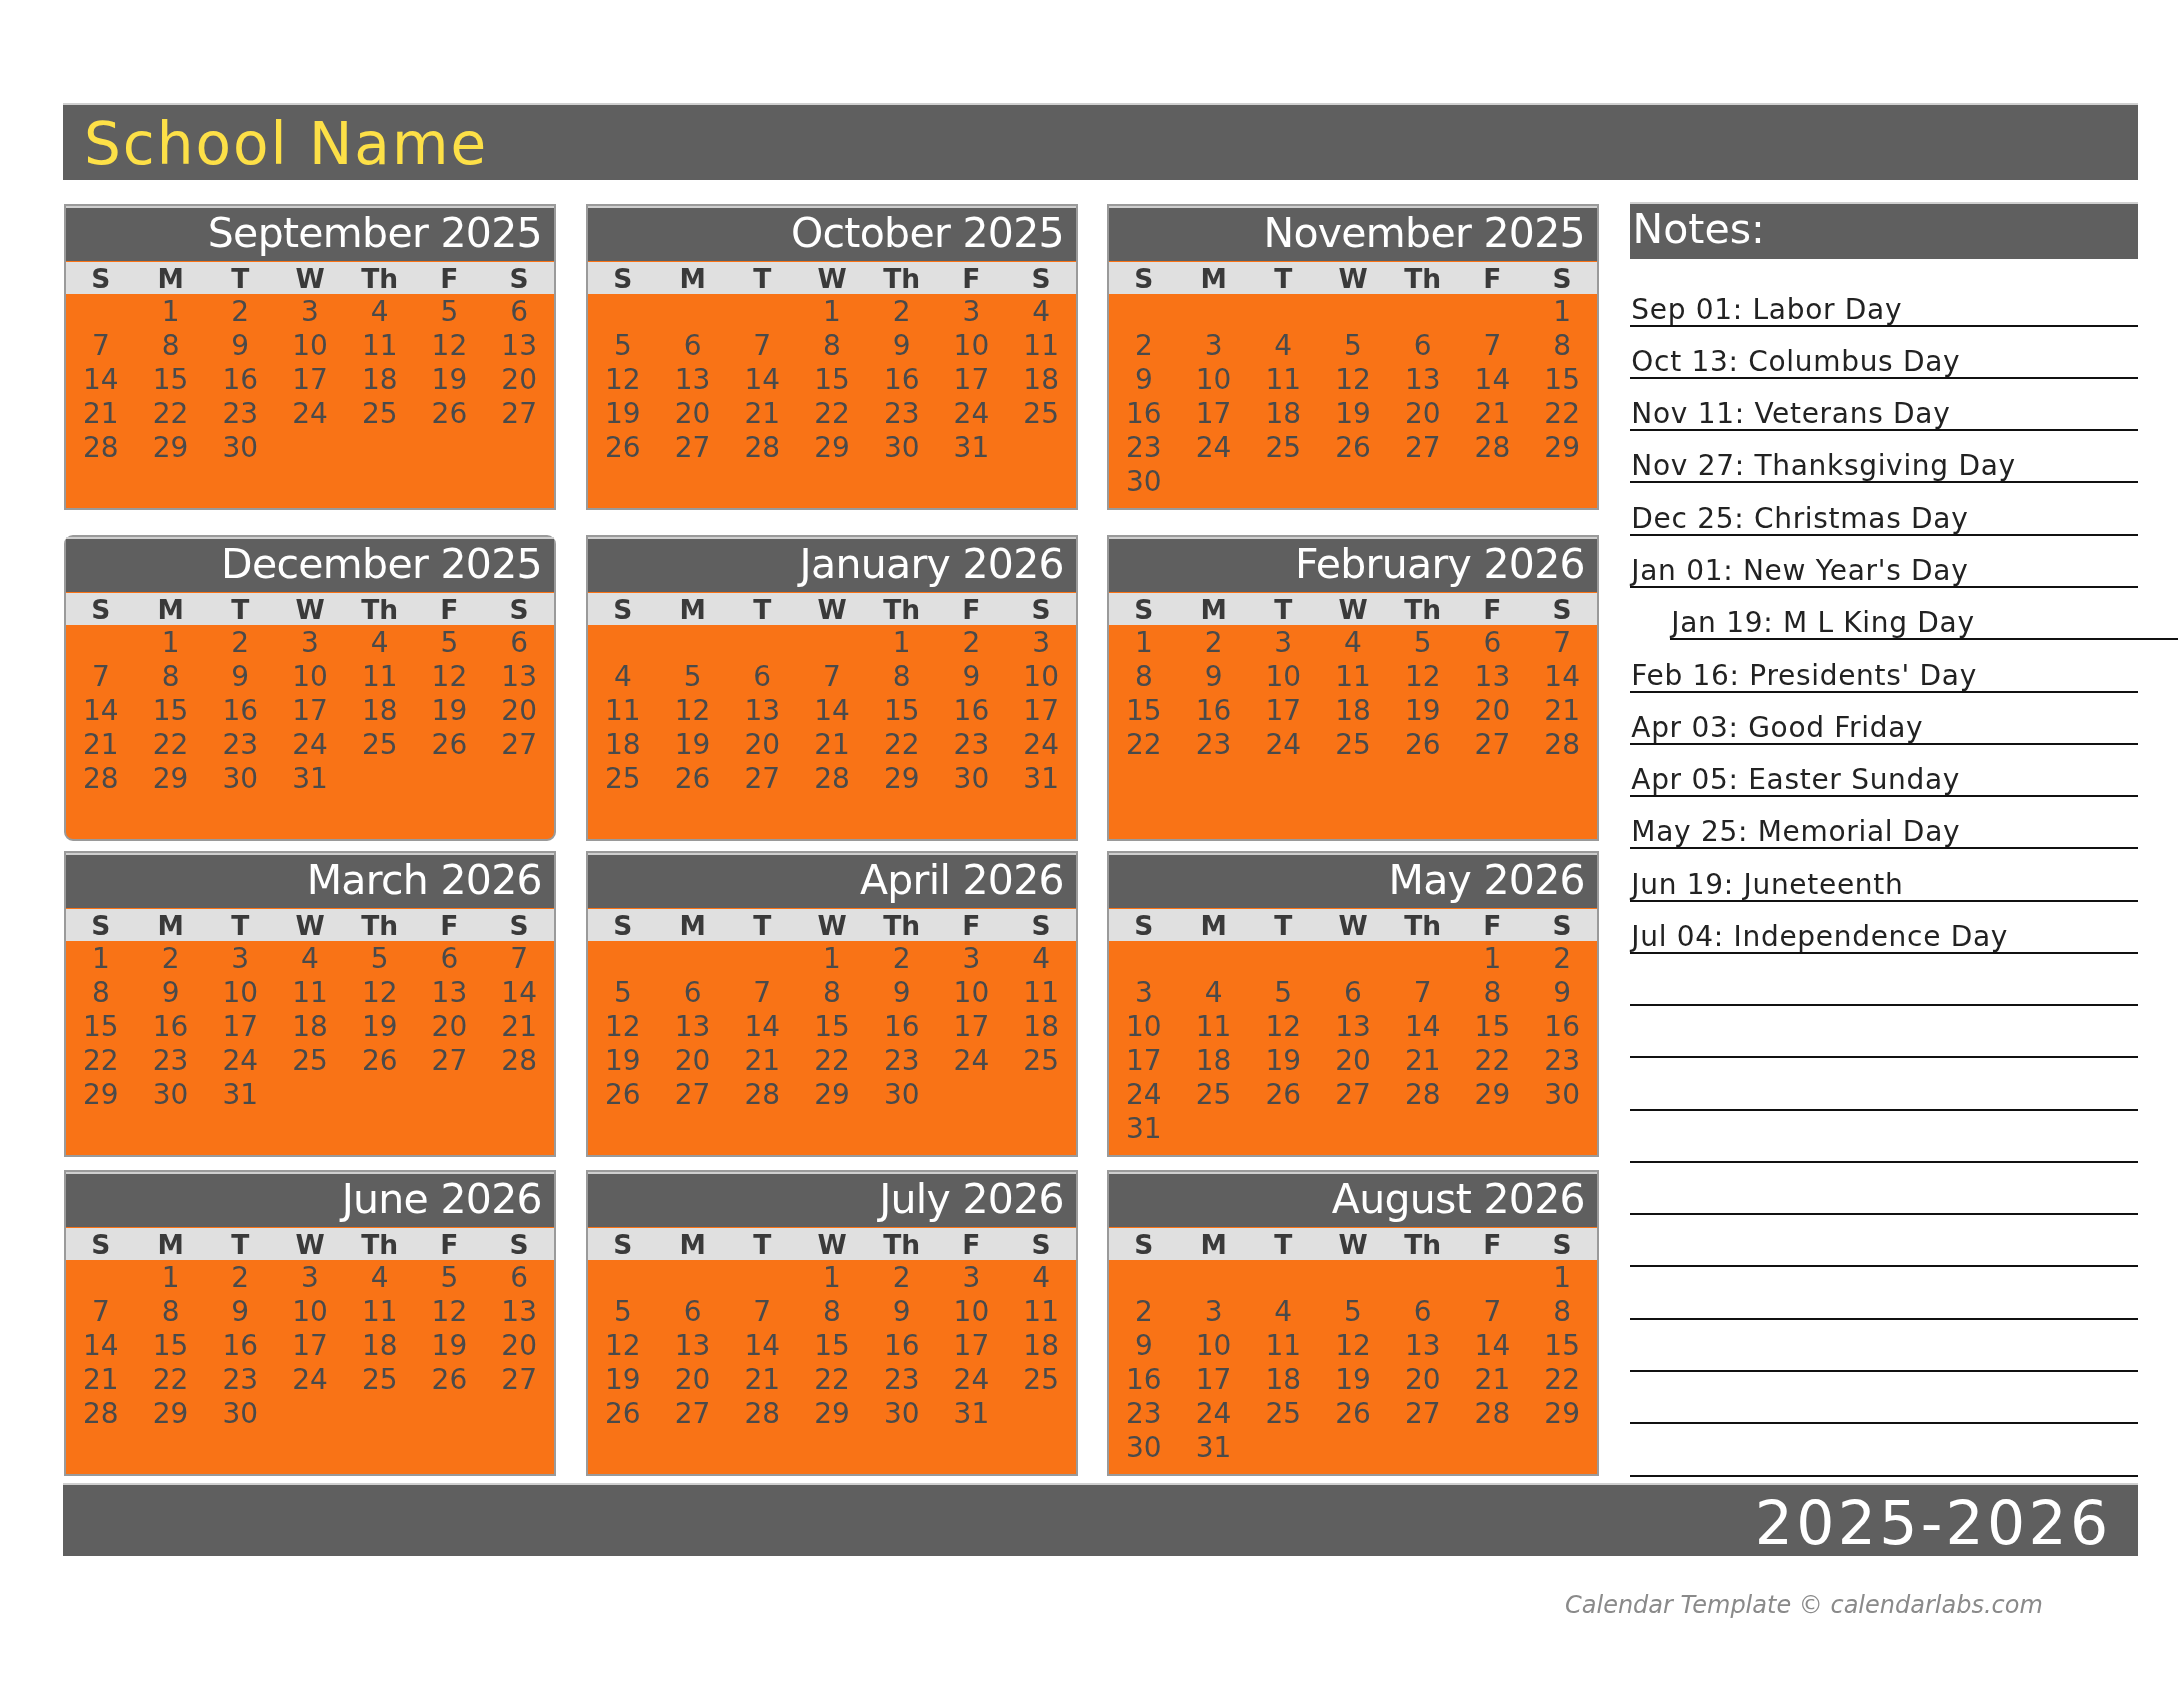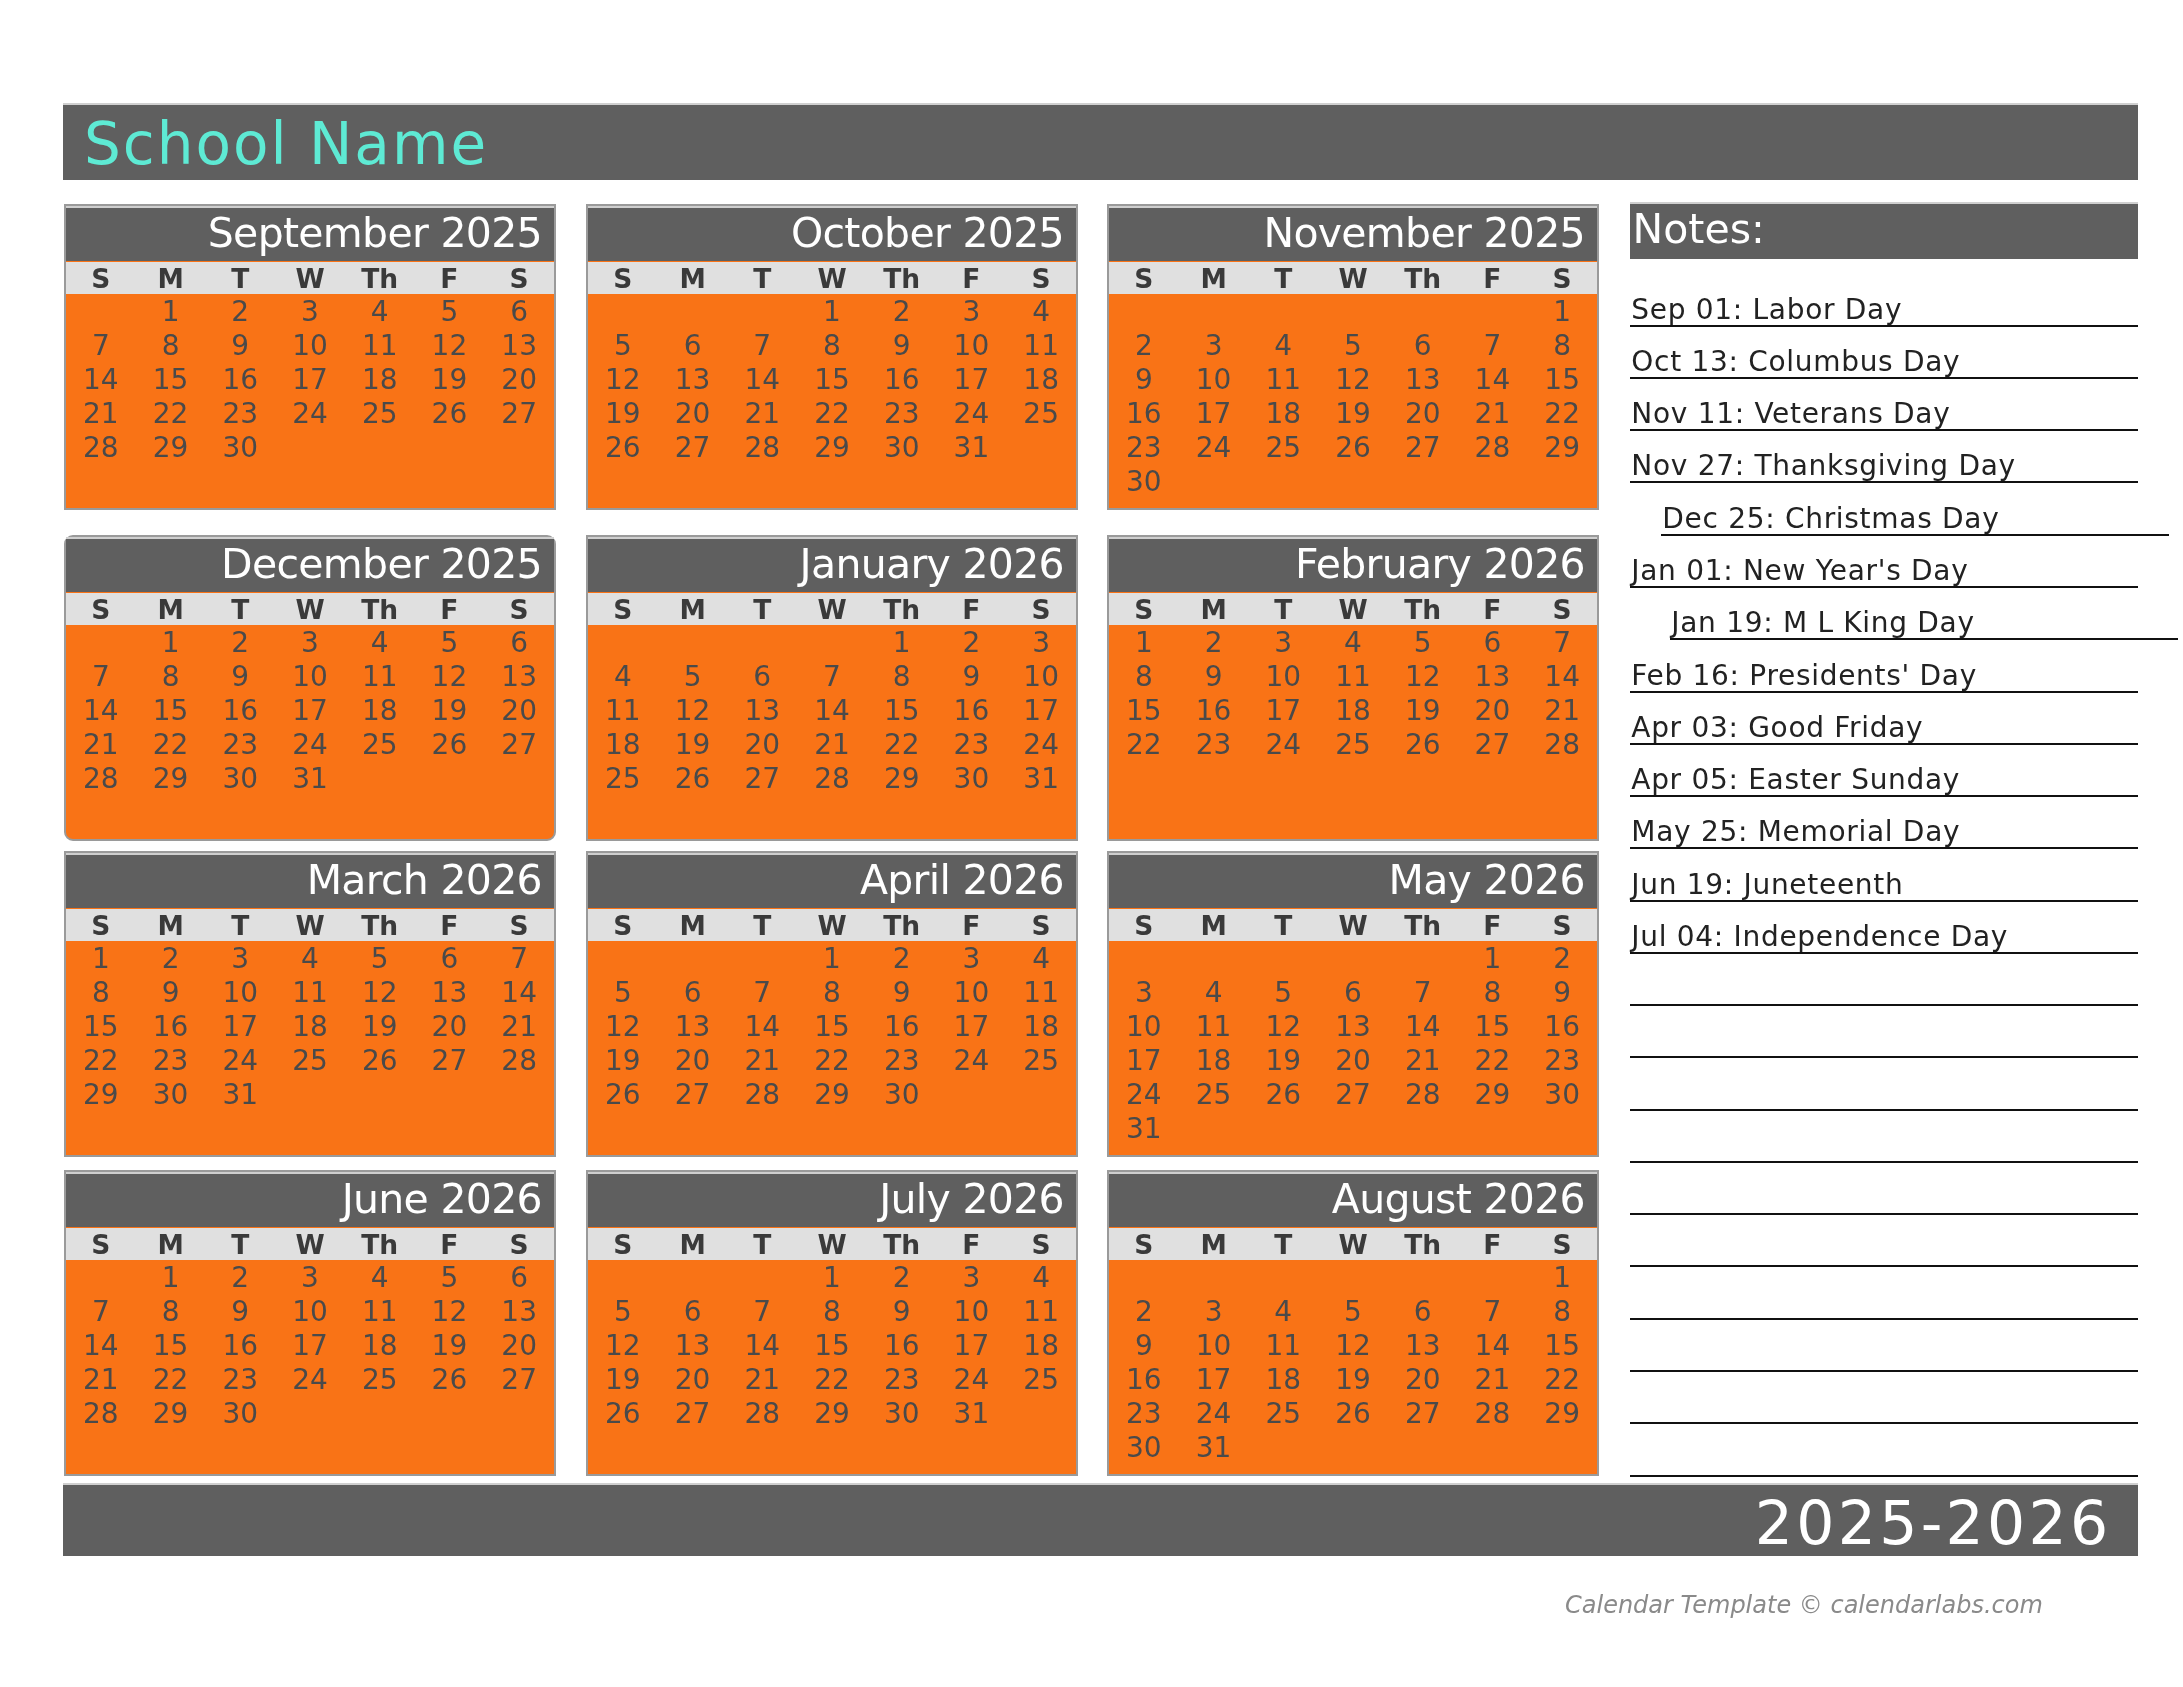--- a/index.html
+++ b/index.html
@@ -1,18 +1,18 @@
 <!DOCTYPE html>
 <html style="font-size:10.6px"><head>
 <meta charset="utf-8">
 <style>
   html,body{margin:0;padding:0;background:#ffffff;}
   body{width:2183px;height:1687px;position:relative;overflow:hidden;font-family:"DejaVu Sans",sans-serif;}
   .title-band{position:absolute;left:63px;top:103px;width:2075px;height:77px;background:#5f5f5f;border-top:2px solid #d0d0d0;box-sizing:border-box;}
-  .title-band span{position:absolute;left:21px;top:5.3px;color:#5eead4;font-size:58px;letter-spacing:2px;}
+  .title-band span{position:absolute;left:21px;top:5.3px;color:#fde047;font-size:58px;letter-spacing:2px;}
   .month{position:absolute;width:492px;height:306px;border:2px solid #9a9a9a;box-sizing:border-box;background:#f97316;}
   .month .mhead{position:absolute;left:0;top:0;right:0;height:53px;background:#5f5f5f;border-top:2px solid #cfcfcf;}
   .month .mhead span{position:absolute;right:12px;top:1.3px;color:#fff;font-size:41px;letter-spacing:-0.7px;}
   .month .dow{position:absolute;left:0;right:0;top:56px;height:32px;background:#e0e0e0;display:grid;grid-template-columns:repeat(7,1fr);}
   .month .dow span{text-align:center;font-weight:bold;font-size:26.5px;color:#3a3a3a;line-height:33px;}
   .month .days{position:absolute;left:0;right:0;top:89px;display:grid;grid-template-columns:repeat(7,1fr);grid-auto-rows:34px;}
   .month .days span{text-align:center;font-size:28px;color:#4a4a4a;line-height:34px;}
   .notes-head{position:absolute;left:1630px;top:202px;width:508px;height:57px;background:#5f5f5f;border-top:2px solid #cfcfcf;box-sizing:border-box;}
   .notes-head span{position:absolute;left:2.6px;top:1.3px;color:#fff;font-size:41px;}
   .note{position:absolute;left:1630px;width:508px;height:68px;border-bottom:2px solid #111;box-sizing:border-box;}
@@ -630,21 +630,21 @@
     </div>
     <div class="note" style="top: 311px;">
       <span>Oct 13: Columbus Day</span>
     </div>
     <div class="note" style="top: 363px;">
       <span>Nov 11: Veterans Day</span>
     </div>
     <div class="note" style="top: 415px;">
       <span>Nov 27: Thanksgiving Day</span>
     </div>
-    <div class="note" style="top: 468px; margin-left: 31px;">
+    <div class="note" style="top: 468px;">
       <span>Dec 25: Christmas Day</span>
     </div>
     <div class="note" style="top: 520px;">
       <span>Jan 01: New Year's Day</span>
     </div>
     <div class="note" style="top: 572px; margin-left: 40px;">
       <span>Jan 19: M L King Day</span>
     </div>
     <div class="note" style="top: 625px;">
       <span>Feb 16: Presidents' Day</span>

